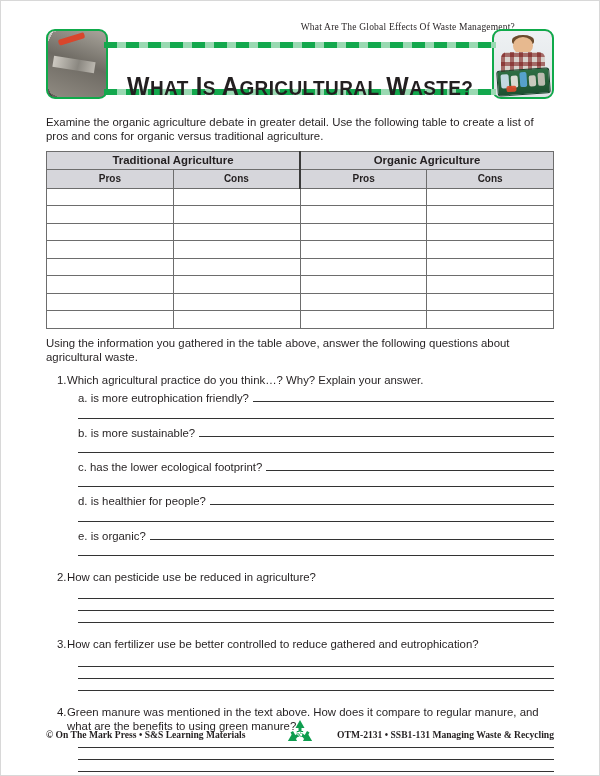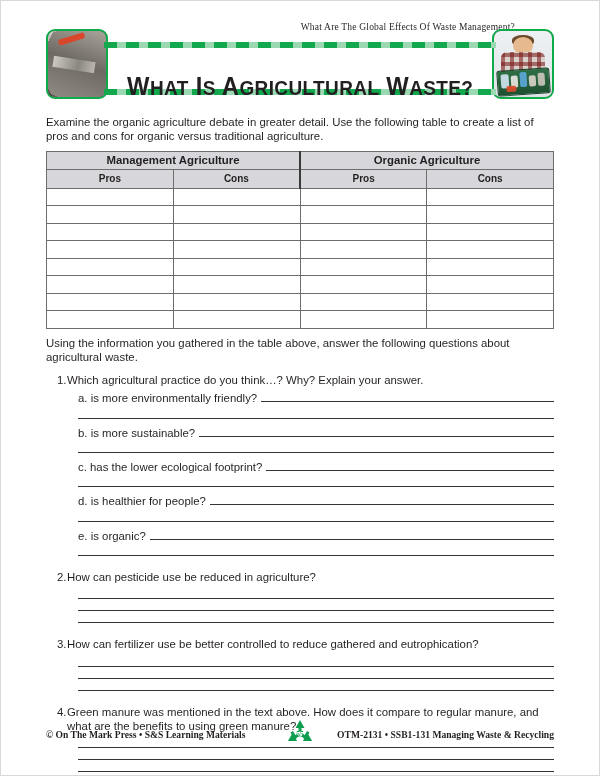--- a/index.html
+++ b/index.html
@@ -332,21 +332,21 @@
     </div>
   </div>
 
   <div class="content">
 
     <div class="intro">Examine the organic agriculture debate in greater detail. Use the following table to create a list of pros and cons for organic versus traditional agriculture.</div>
 
     <table class="prostable">
       <thead>
         <tr class="grp-row">
-          <th colspan="2">Management Agriculture</th>
+          <th colspan="2">Traditional Agriculture</th>
           <th colspan="2" class="divider">Organic Agriculture</th>
         </tr>
         <tr class="sub-row">
           <th>Pros</th>
           <th>Cons</th>
           <th class="divider">Pros</th>
           <th>Cons</th>
         </tr>
       </thead>
       <tbody>
@@ -403,21 +403,21 @@
 
     <div class="after-table">Using the information you gathered in the table above, answer the following questions about agricultural waste.</div>
 
     <div class="q">
       <div class="num">1.</div>
       <div class="qtext">Which agricultural practice do you think…?  Why? Explain your answer.</div>
     </div>
     <div class="sp4"></div>
 
     <div class="sub">
-      <span class="lbl">a. is more environmentally friendly?</span>
+      <span class="lbl">a. is more eutrophication friendly?</span>
       <span class="inline-rule"></span>
     </div>
     <div class="sp12"></div>
     <div class="rule"></div>
     <div class="sp7"></div>
 
     <div class="sub">
       <span class="lbl">b. is more sustainable?</span>
       <span class="inline-rule"></span>
     </div>

